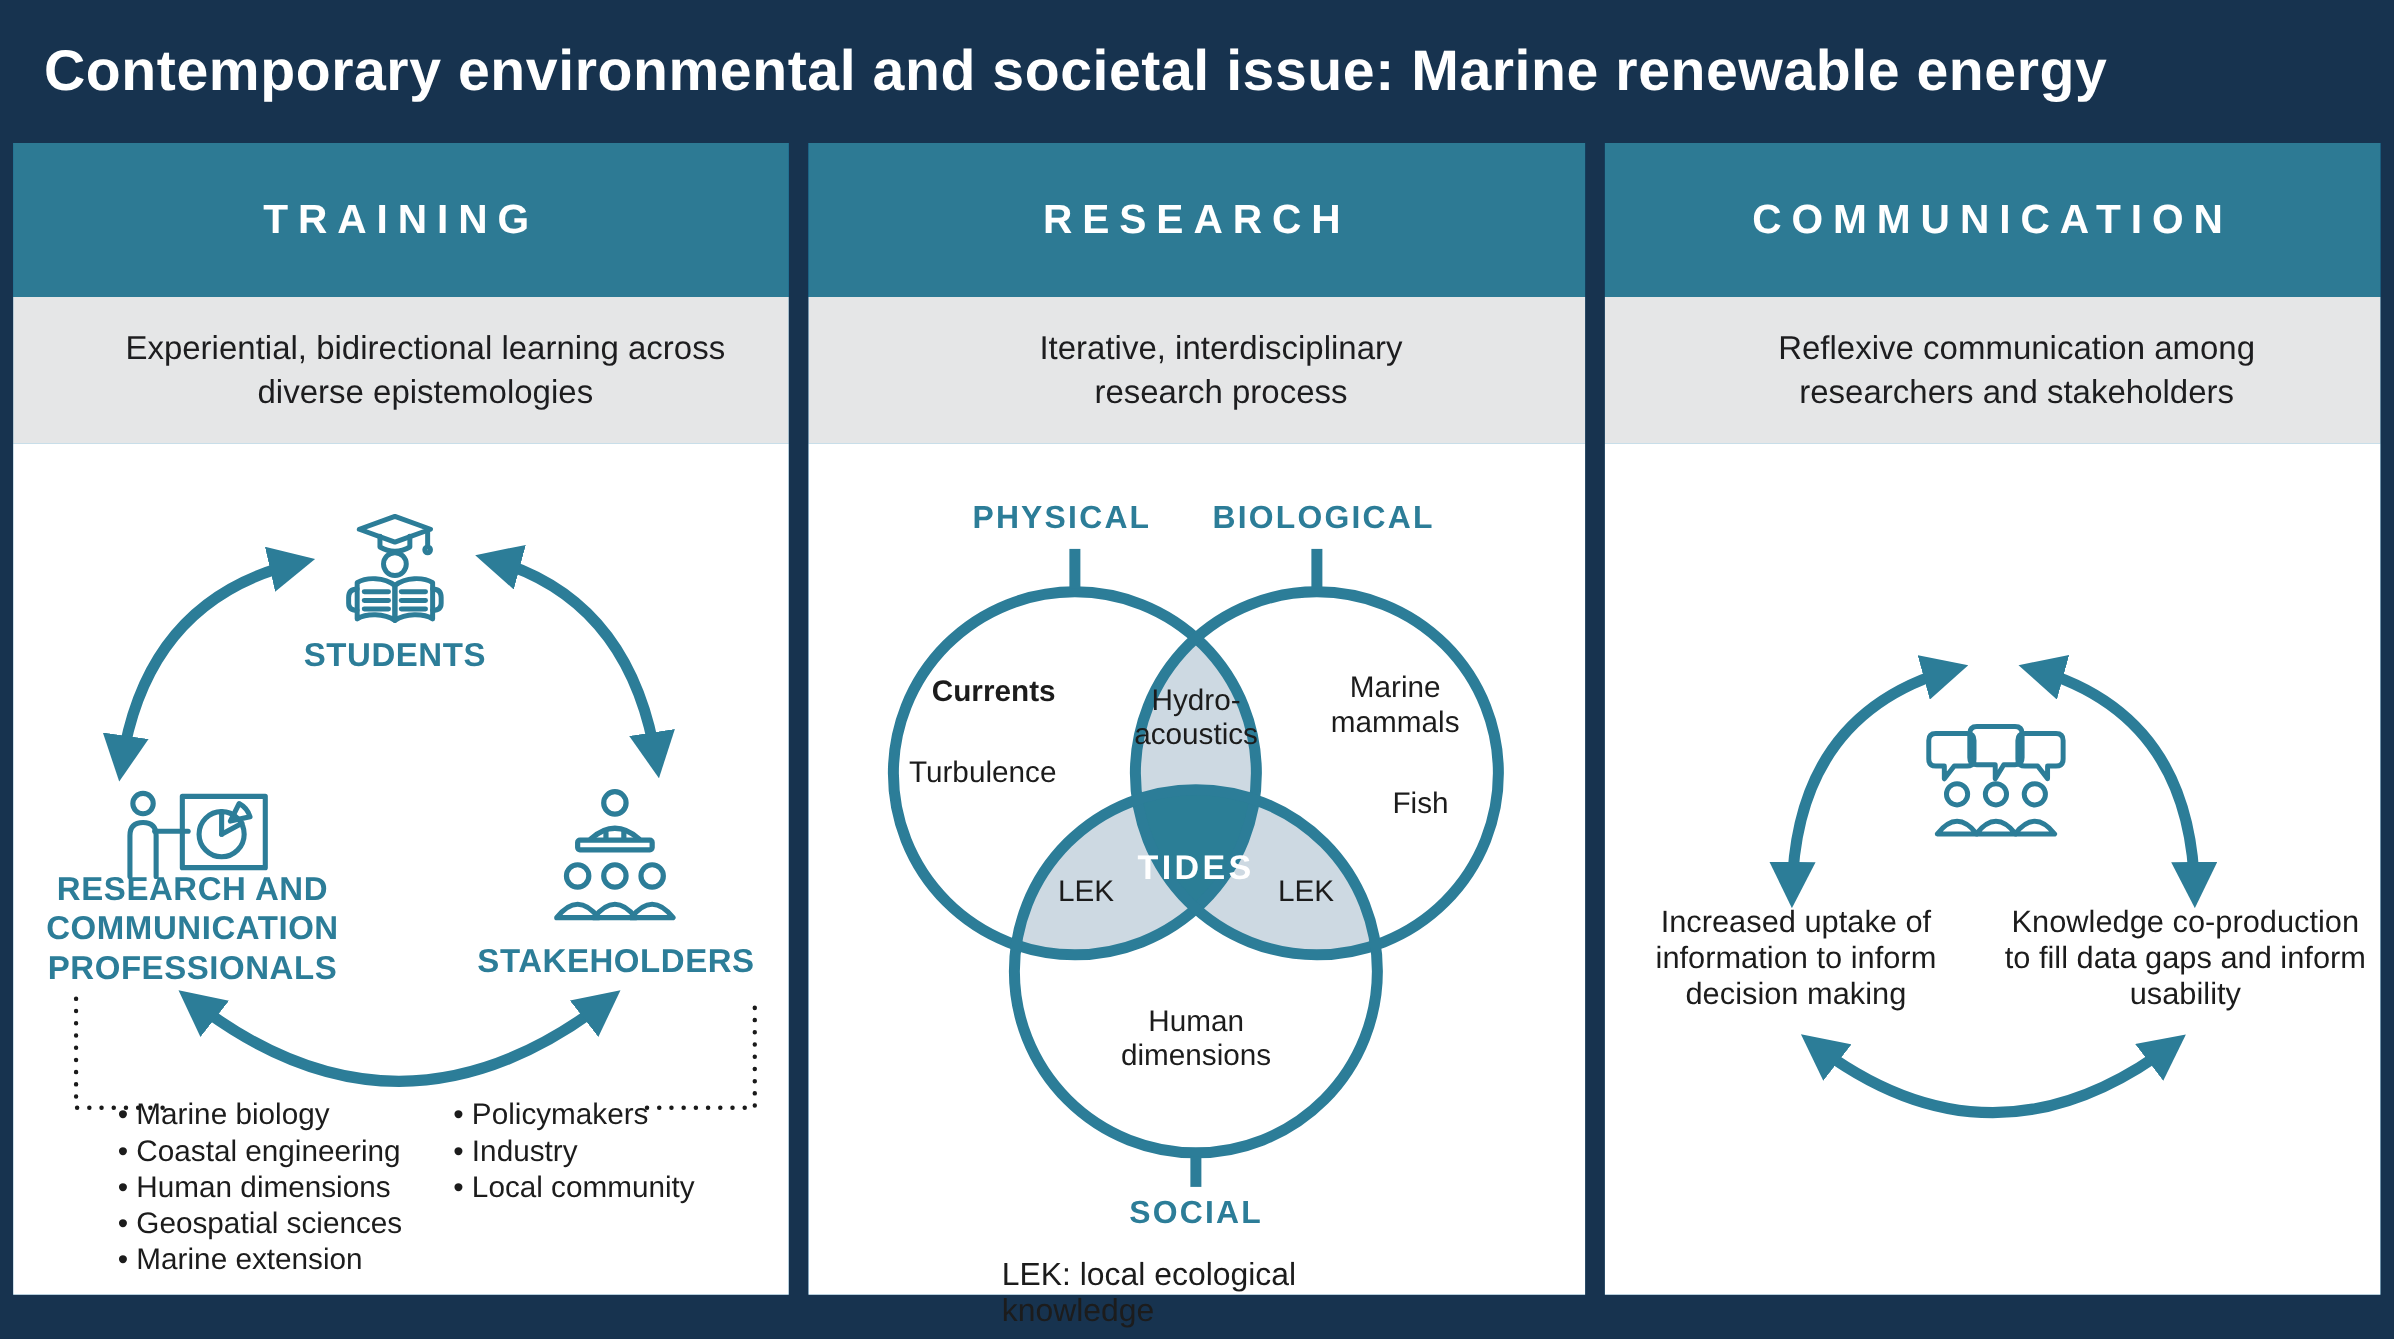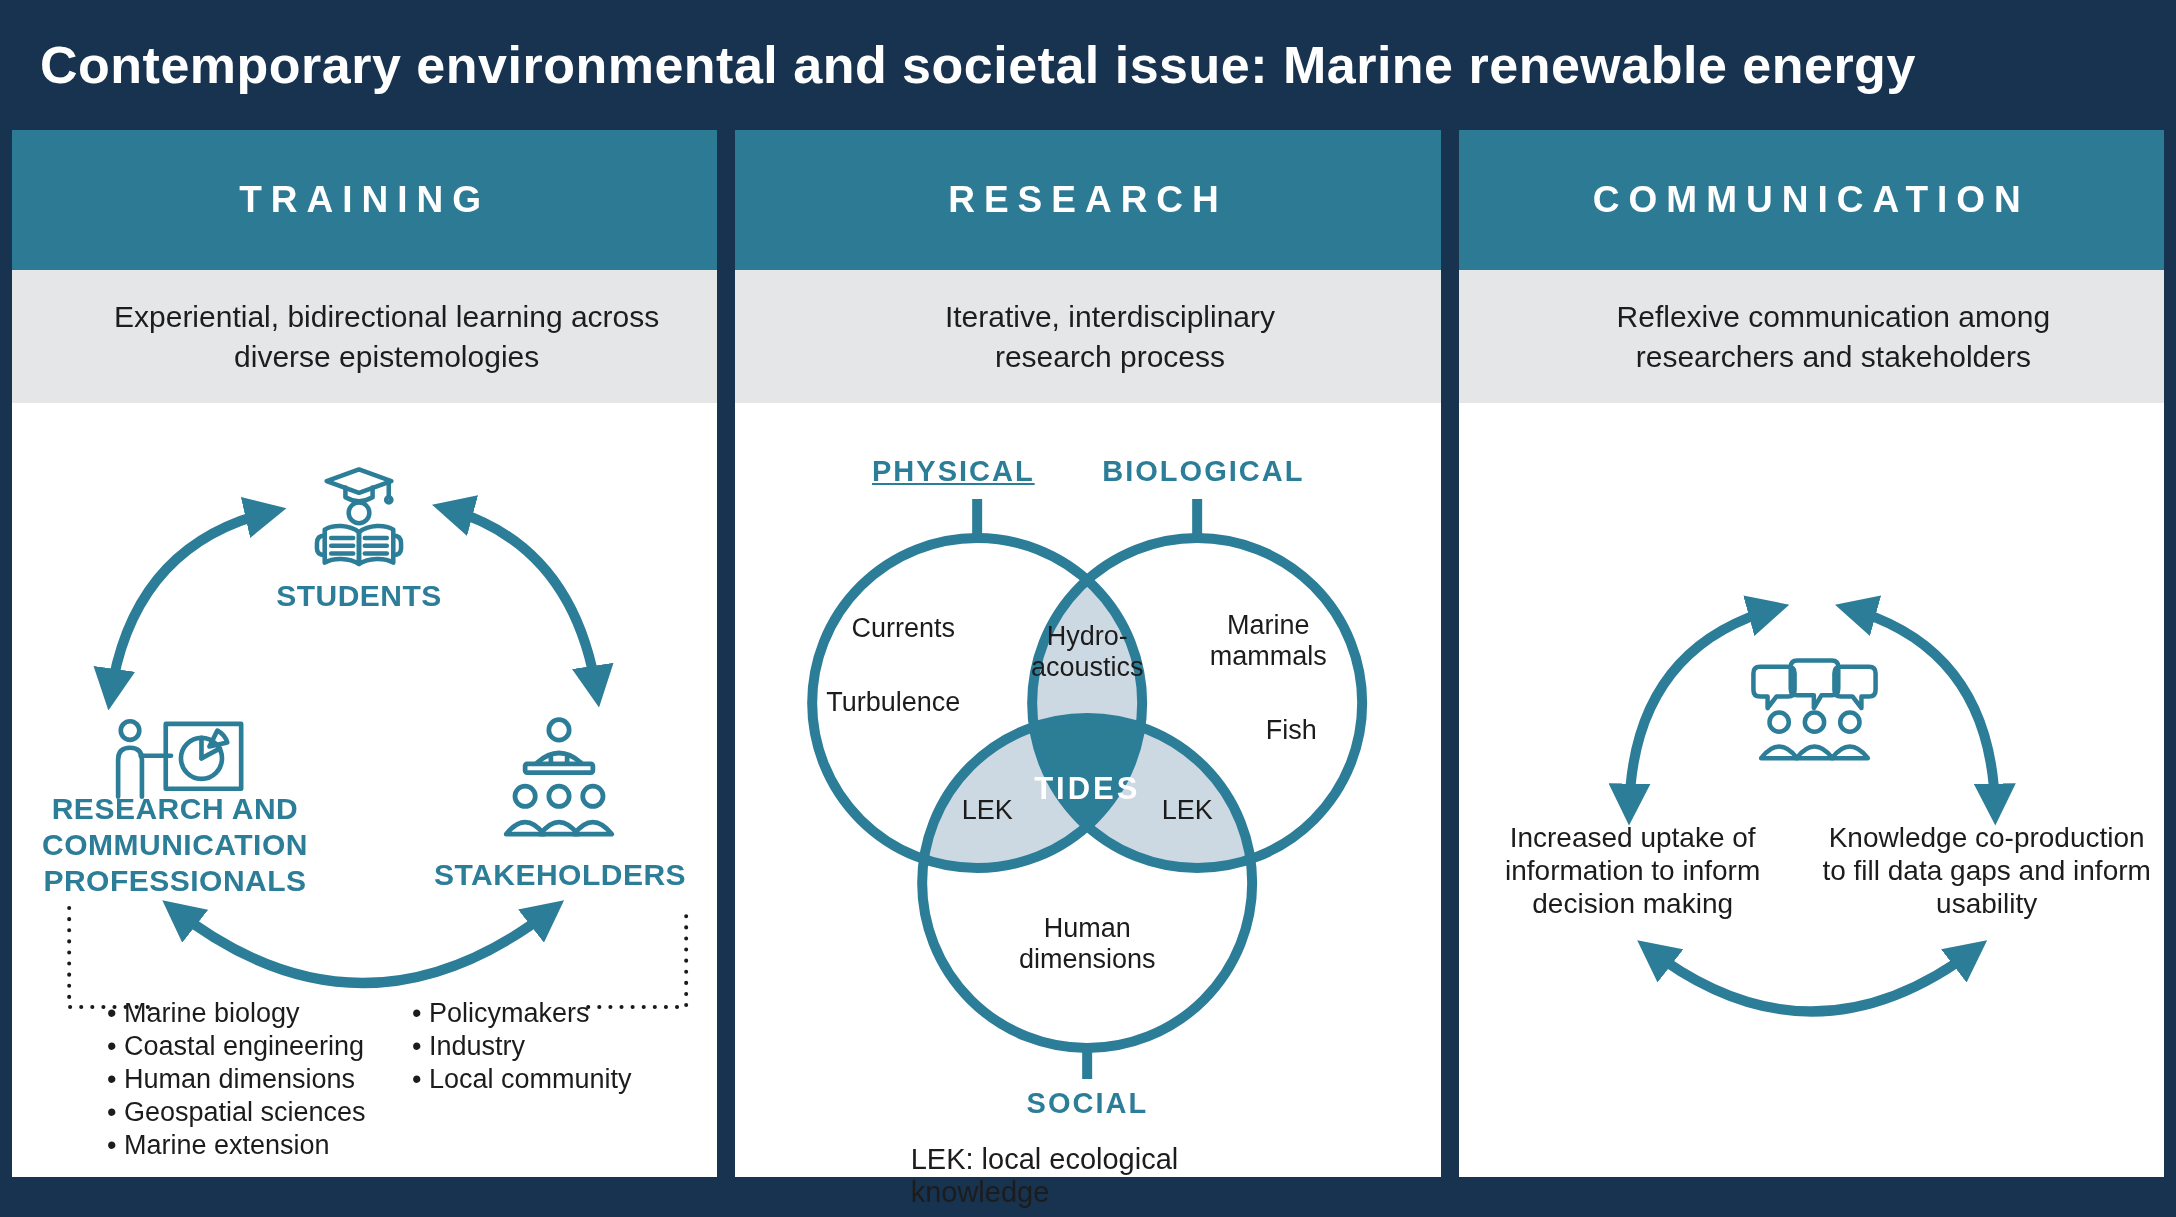--- a/index.html
+++ b/index.html
@@ -167,25 +167,25 @@
               </g>
             </g>
           <circle cx="242" cy="300" r="165" fill="none" stroke="#2c7d98" stroke-width="10"></circle>
           <circle cx="462" cy="300" r="165" fill="none" stroke="#2c7d98" stroke-width="10"></circle>
           <circle cx="352" cy="480" r="165" fill="none" stroke="#2c7d98" stroke-width="10"></circle>
           <line x1="242" y1="96" x2="242" y2="132" stroke="#2c7d98" stroke-width="10"></line>
           <line x1="462" y1="96" x2="462" y2="132" stroke="#2c7d98" stroke-width="10"></line>
           <line x1="352" y1="648" x2="352" y2="676" stroke="#2c7d98" stroke-width="10"></line>
         </svg>
 
-        <div class="venn-label abs ctr" style="left:218px;top:52px;text-decoration:underline;">PHYSICAL</div>
+        <div class="venn-label abs ctr" style="left:230px;top:52px;">PHYSICAL</div>
         <div class="venn-label abs ctr" style="left:468px;top:52px;">BIOLOGICAL</div>
         <div class="venn-label abs ctr" style="left:352px;top:684px;">SOCIAL</div>
 
-        <div class="venn-text abs ctr" style="left:168px;top:210px;">Currents</div>
+        <div class="venn-text abs ctr" style="left:168px;top:210px;font-weight:bold;">Currents</div>
         <div class="venn-text abs ctr" style="left:158px;top:284px;">Turbulence</div>
         <div class="venn-text abs ctr" style="left:352px;top:218px;width:150px;">Hydro-acoustics</div>
         <div class="venn-text abs ctr" style="left:533px;top:207px;width:130px;">Marine mammals</div>
         <div class="venn-text abs ctr" style="left:556px;top:312px;">Fish</div>
         <div class="venn-center-label abs ctr" style="left:352px;top:368px;">TIDES</div>
         <div class="venn-text abs ctr" style="left:252px;top:392px;">LEK</div>
         <div class="venn-text abs ctr" style="left:452px;top:392px;">LEK</div>
         <div class="venn-text abs ctr" style="left:352px;top:510px;width:160px;">Human dimensions</div>
 
         <div class="footnote abs ctr" style="left:352px;top:740px;">LEK: local ecological knowledge</div>

